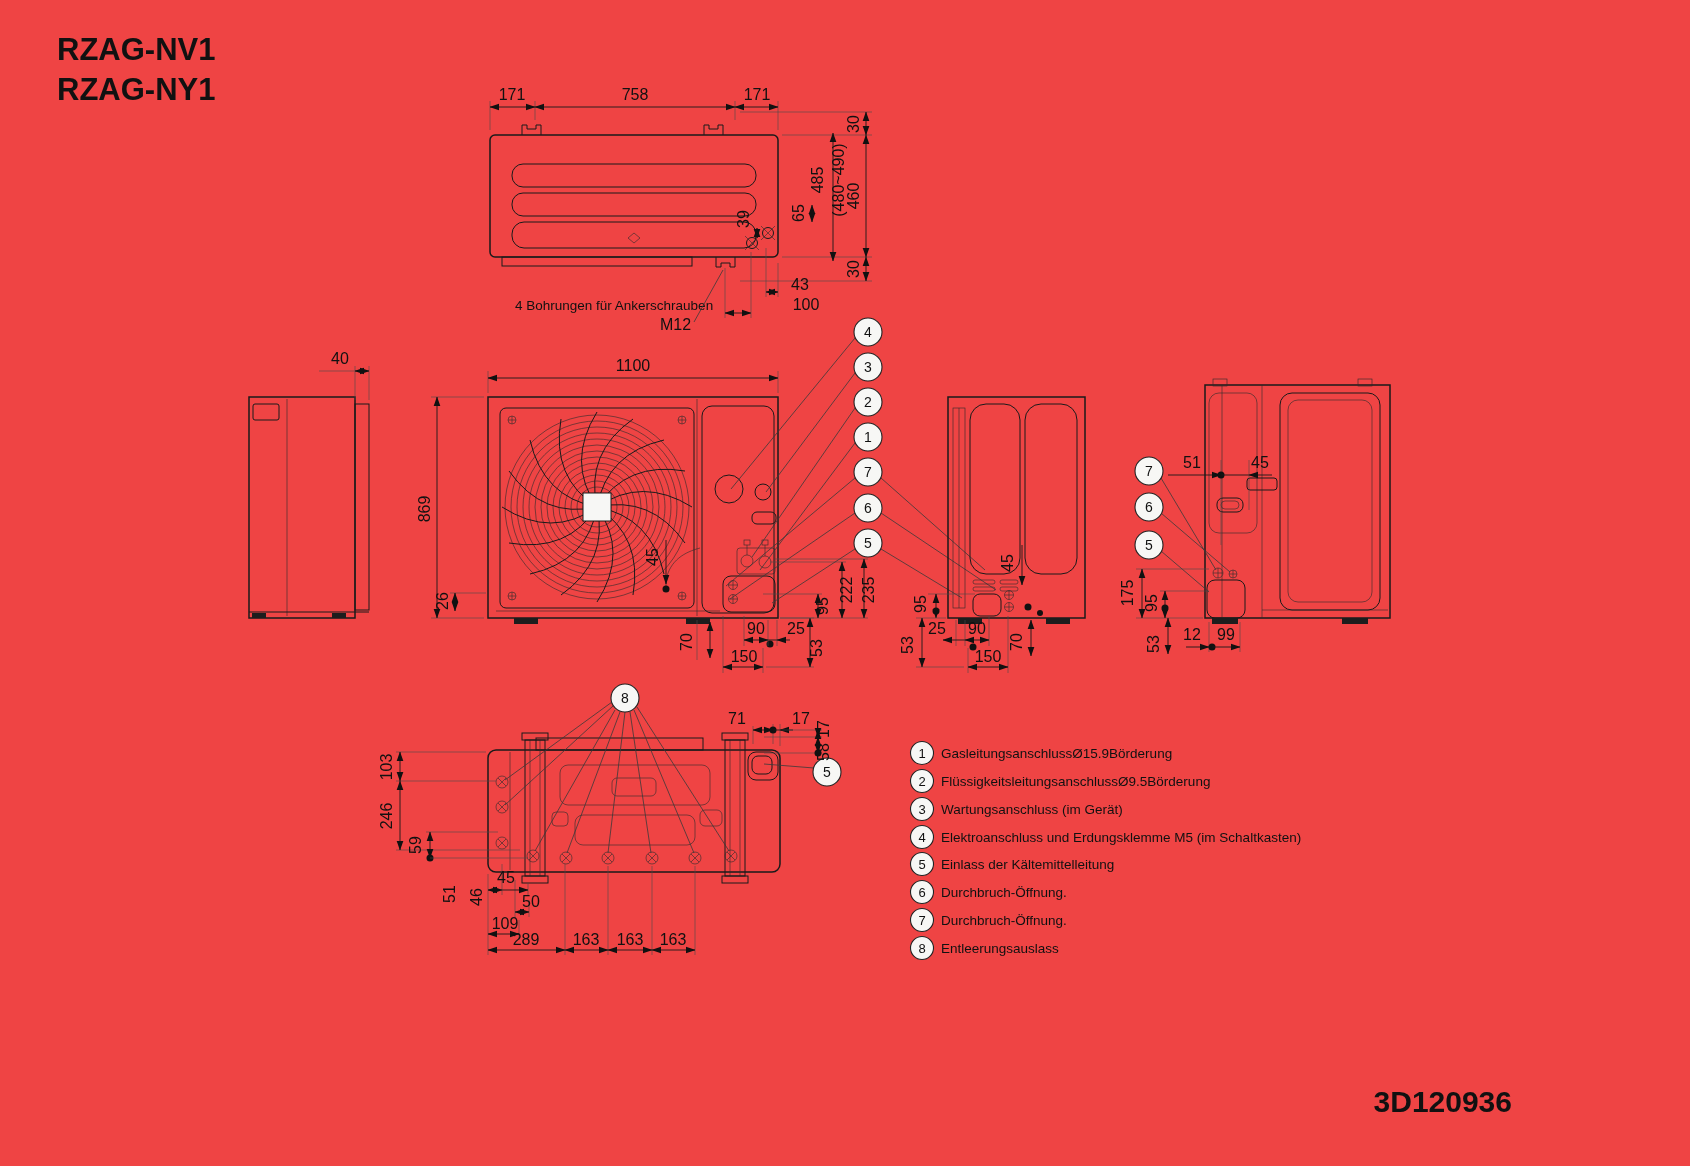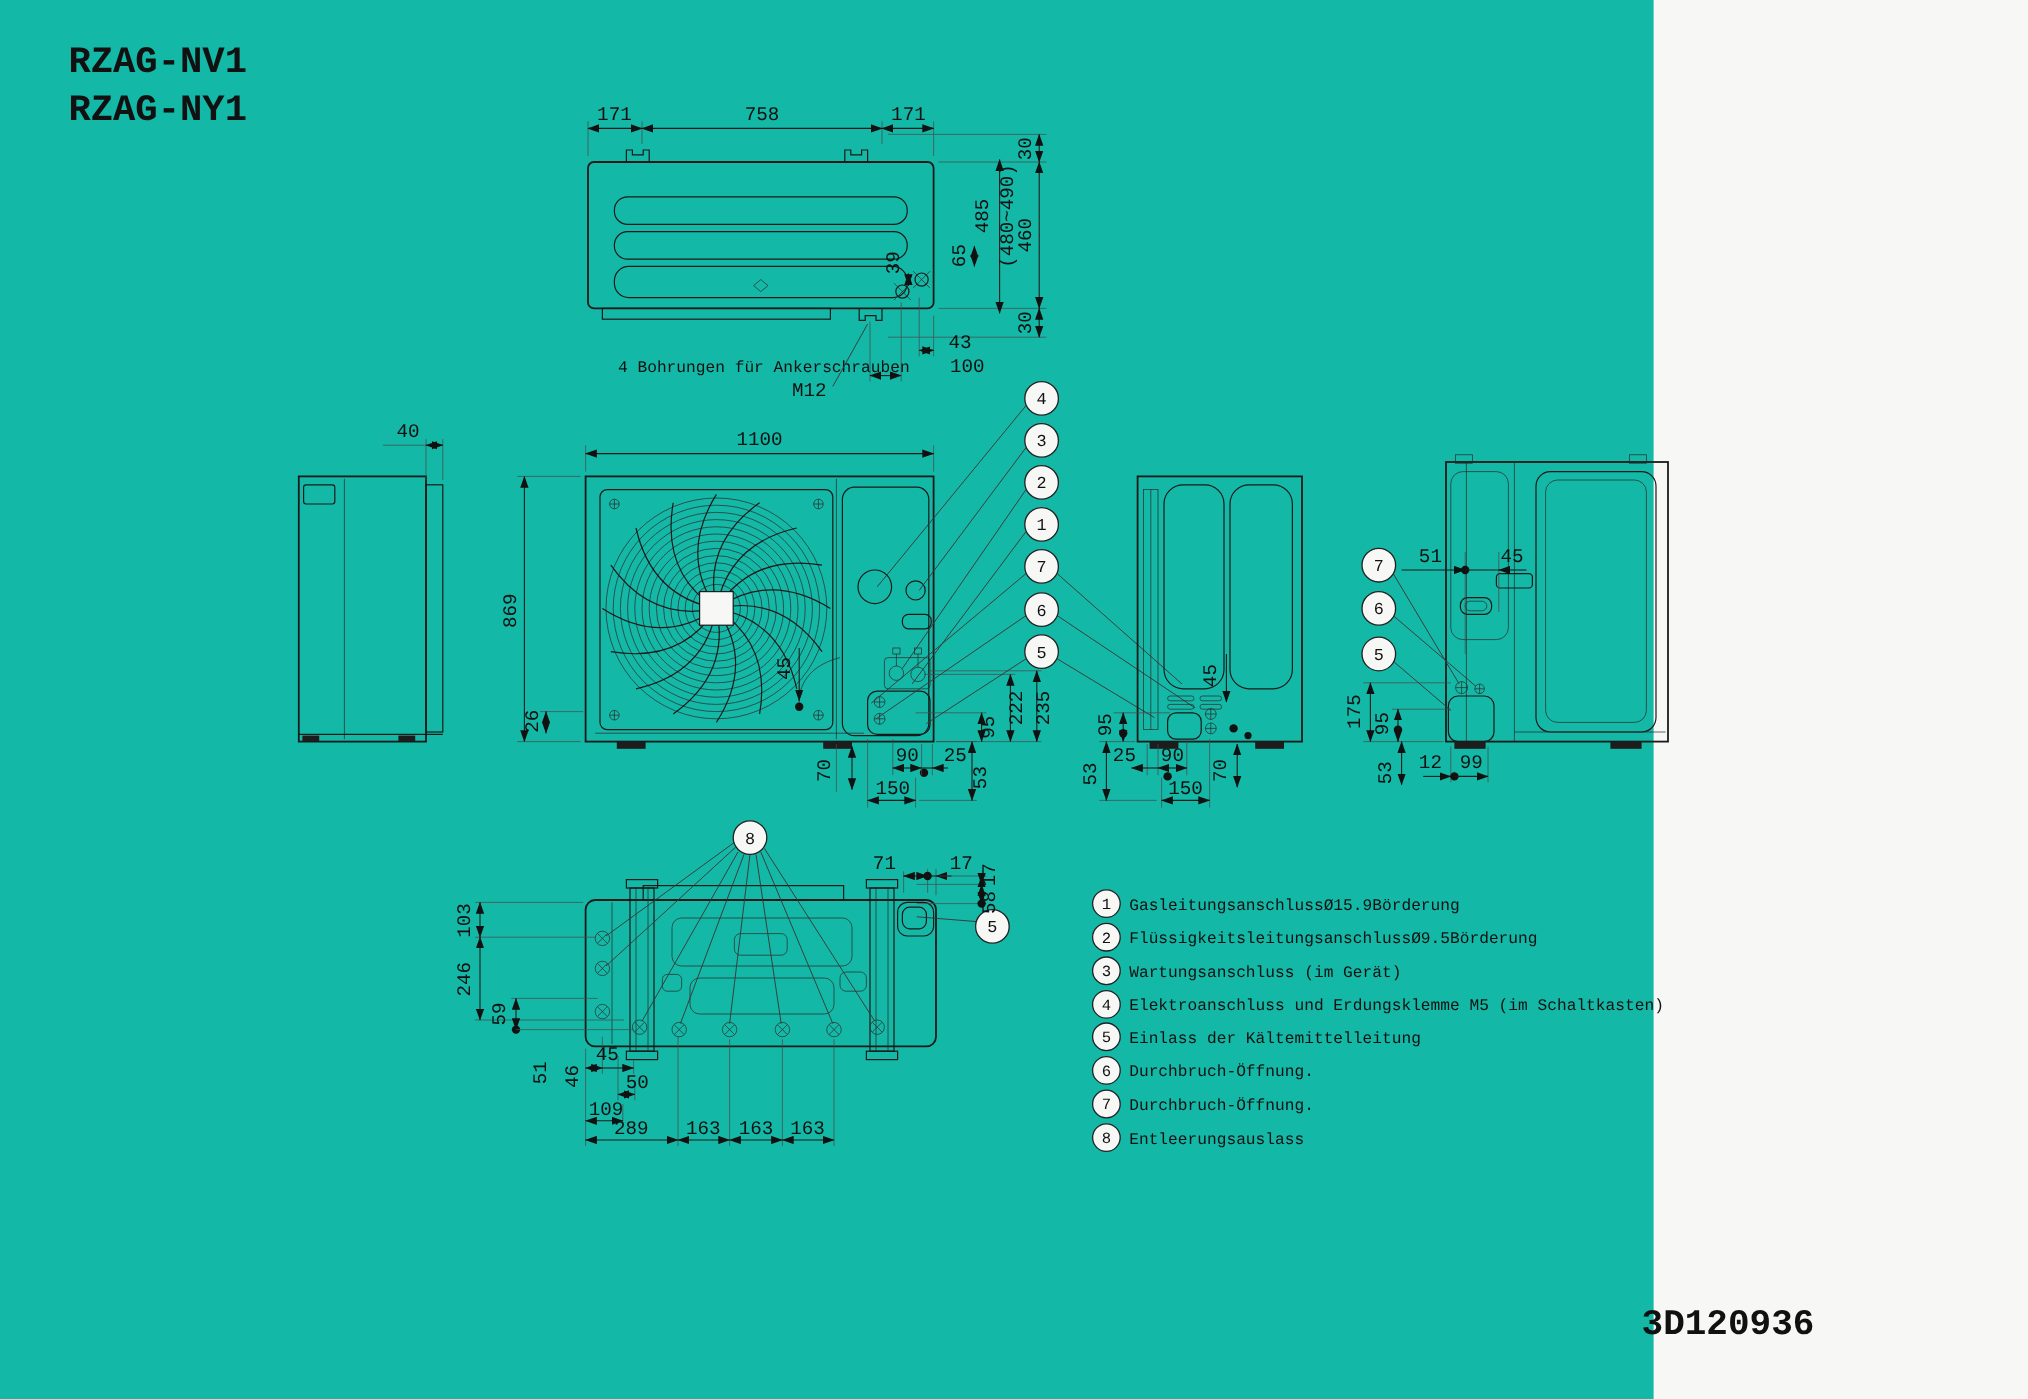--- a/index.html
+++ b/index.html
@@ -1,16 +1,16 @@
 <!DOCTYPE html>
 <html><head>
 <meta charset="utf-8">
 <style>
   html,body{margin:0;padding:0;background:#f7f7f5;}
-  .page{position:relative;width:1378px;height:1166px;background:#14b8a6;font-family:Liberation Mono, monospace;}
+  .page{position:relative;width:1690px;height:1166px;background:#ef4444;font-family:Liberation Sans, sans-serif;}
   svg{display:block;}
   
   .ol{fill:none;stroke:#1a1a1a;stroke-width:1.5;}
   .ml{fill:none;stroke:#1a1a1a;stroke-width:1;}
   .tl{fill:none;stroke:#2b2b2b;stroke-width:0.6;}
   .ext{stroke:#4a4a4a;stroke-width:0.6;fill:none;}
   .dim{stroke:#1a1a1a;stroke-width:0.9;fill:none;}
   .ldr{stroke:#3a3a3a;stroke-width:0.8;fill:none;}
   .dot{fill:#111;stroke:none;}
   .blk{fill:#1d1d1d;stroke:none;}

